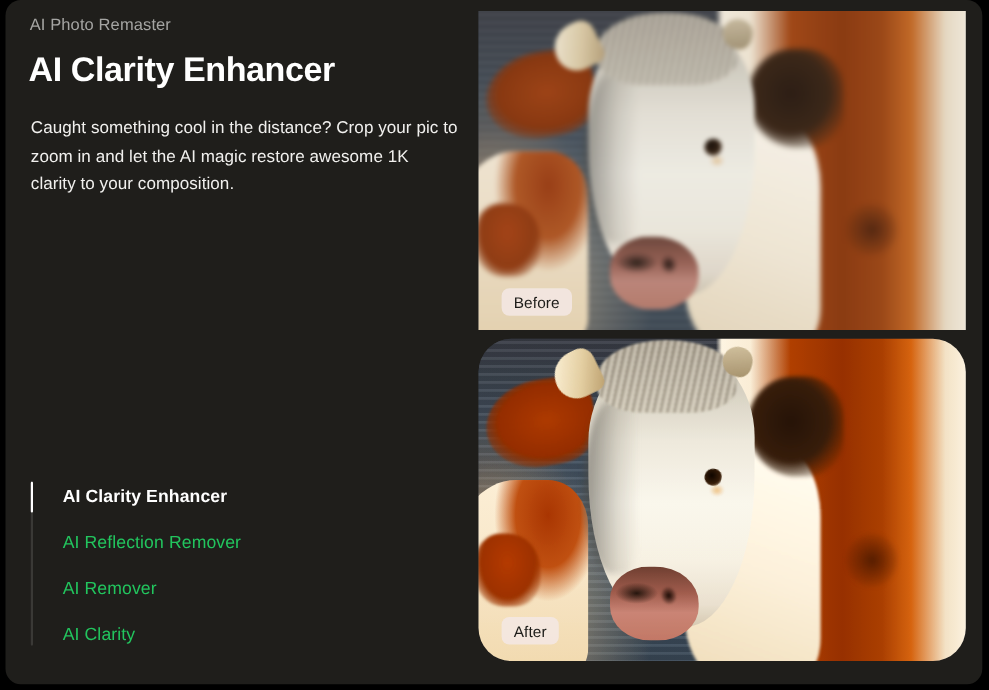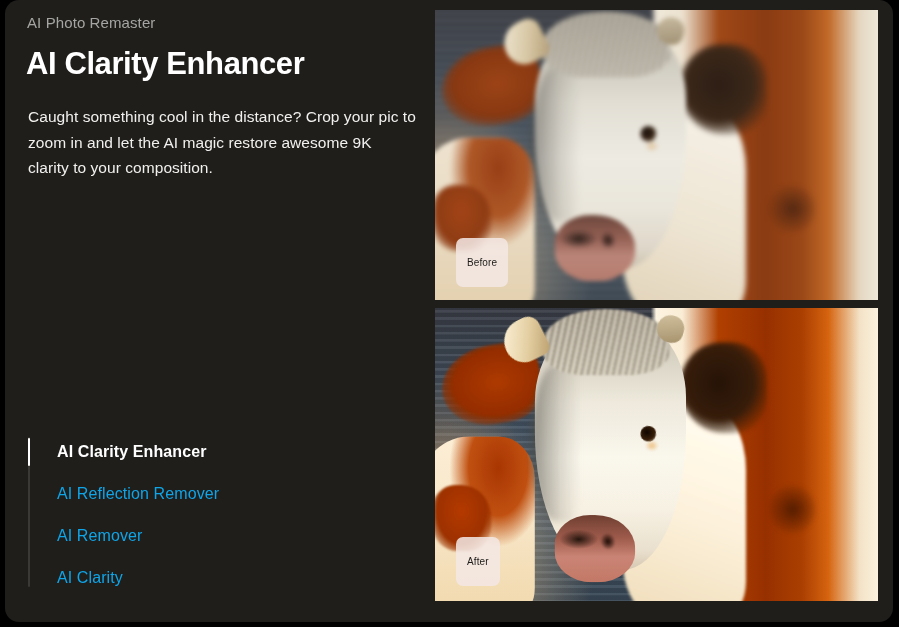--- a/index.html
+++ b/index.html
@@ -115,21 +115,21 @@
     white-space: nowrap;
     cursor: pointer;
   }
 
   .nav-item.active {
     color: #ffffff;
     font-weight: 700;
   }
 
   .nav-item.inactive {
-    color: #0ea5e9;
+    color: #22c55e;
     font-weight: 400;
   }
 
   .nav-item-0 { top: 1px; }
   .nav-item-1 { top: 43px; }
   .nav-item-2 { top: 85px; }
   .nav-item-3 { top: 127px; }
 
   
   .pane {
@@ -141,20 +141,21 @@
   }
 
   .pane-before {
     top: 10px;
     height: 290px;
   }
 
   .pane-after {
     top: 308px;
     height: 293px;
+    border-radius: 30px;
   }
 
   
   .photo {
     position: absolute;
     left: 0;
     top: 0;
     width: 443px;
     height: 100%;
   }
@@ -417,46 +418,46 @@
   }
 
   
   .badge {
     position: absolute;
     left: 21px;
     display: flex;
     align-items: center;
     justify-content: center;
     height: 25px;
-    padding: 12px 11px;
+    padding: 0 11px;
     border-radius: 7px;
     background: rgba(243,232,228,0.86);
     color: #1d1c19;
-    font-size: 10px;
+    font-size: 14px;
     font-weight: 400;
     letter-spacing: 0.1px;
     white-space: nowrap;
   }
 
   .badge-before { bottom: 13px; }
   .badge-after  { bottom: 15px; }
 </style>
 </head>
 <body>
 
 <div class="screen">
   <div class="card">
 
     <div class="left-col">
 
       <div class="eyebrow">AI Photo Remaster</div>
 
       <div class="headline">AI Clarity Enhancer</div>
 
-      <div class="blurb">Caught something cool in the distance? Crop your pic to zoom in and let the AI magic restore awesome 9K clarity to your composition.</div>
+      <div class="blurb">Caught something cool in the distance? Crop your pic to zoom in and let the AI magic restore awesome 1K clarity to your composition.</div>
 
       <div class="nav">
         <div class="nav-track"></div>
         <div class="nav-indicator"></div>
 
         <div class="nav-item active nav-item-0">AI Clarity Enhancer</div>
 
         <div class="nav-item inactive nav-item-1">AI Reflection Remover</div>
 
         <div class="nav-item inactive nav-item-2">AI Remover</div>

